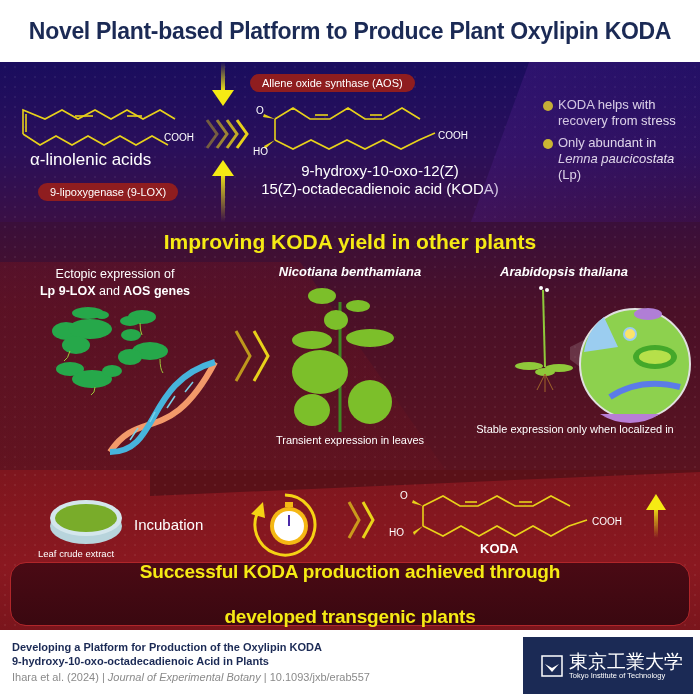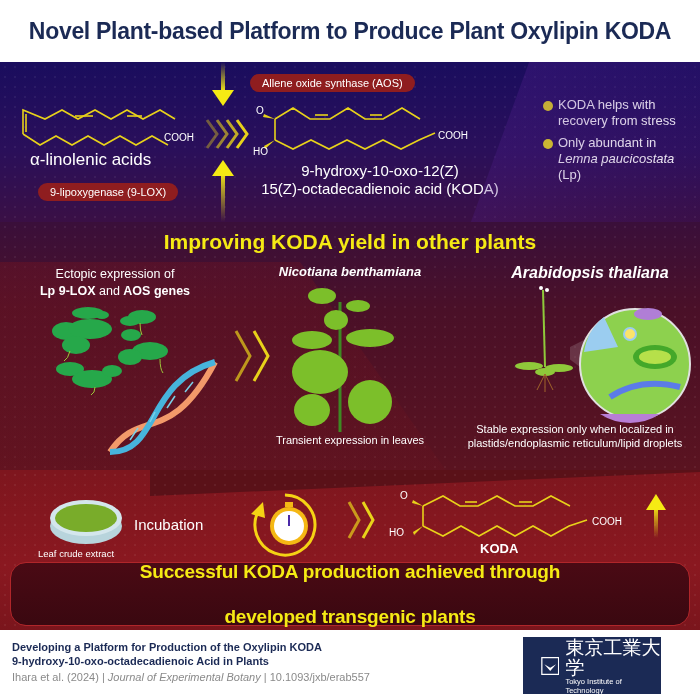--- a/index.html
+++ b/index.html
@@ -69,21 +69,21 @@
 
   .success-box {
     position: absolute; left: 10px; top: 562px; width: 680px; height: 64px;
     border: 1.5px solid #b0262a; border-radius: 16px;
     background: linear-gradient(180deg, #4a0a14, #3a0810);
     display: flex; flex-direction: column; align-items: center; justify-content: center; gap: 22px;
   }
   .success-box div { font-weight: bold; font-size: 19px; color: #f5ea14; line-height: 23px; letter-spacing: -0.2px; }
 
   .logo-box {
-    position: absolute; left: 523px; top: 637px; width: 138px; height: 57px; background: #1b2a55;
+    position: absolute; left: 523px; top: 637px; width: 170px; height: 57px; background: #1b2a55;
     display: flex; align-items: center; padding-left: 18px; gap: 6px;
   }
 </style>
 </head>
 <body>
 
 <div class="header">
   <h1>Novel Plant-based Platform to Produce Plant Oxylipin KODA</h1>
 </div>
 
@@ -229,21 +229,21 @@
       <ellipse cx="22" cy="58" rx="20" ry="9"></ellipse>
         <ellipse cx="80" cy="56" rx="24" ry="9"></ellipse>
       <ellipse cx="30" cy="90" rx="28" ry="22"></ellipse>
         <ellipse cx="80" cy="120" rx="22" ry="22"></ellipse>
       <ellipse cx="22" cy="128" rx="18" ry="16"></ellipse>
     </g>
   </svg>
 
   <div class="abs white" style="left:255px;top:212px;width:190px;text-align:center;font-size:11px">Transient expression in leaves</div>
 
-  <div class="abs white" style="left:500px;top:42px;width:180px;text-align:center;font-size:16px;font-weight:bold;font-style:italic">Arabidopsis thaliana</div>
+  <div class="abs white" style="left:500px;top:42px;width:180px;font-size:13px;font-weight:bold;font-style:italic">Arabidopsis thaliana</div>
 
   <svg class="abs" style="left:515px;top:60px" width="60" height="110" viewBox="0 0 60 110">
     <line x1="28" y1="8" x2="30" y2="85" stroke="#8fc93a" stroke-width="2"></line>
     <circle cx="26" cy="6" r="2" fill="#fff"></circle>
       <circle cx="32" cy="8" r="2" fill="#fff"></circle>
     <g fill="#8fc93a">
         <ellipse cx="14" cy="84" rx="14" ry="4"></ellipse>
         <ellipse cx="44" cy="86" rx="14" ry="4"></ellipse>
         <ellipse cx="30" cy="90" rx="10" ry="4"></ellipse>
       </g>
@@ -260,21 +260,20 @@
     <ellipse cx="85" cy="55" rx="22" ry="12" fill="#44a82a"></ellipse>
     <ellipse cx="85" cy="55" rx="16" ry="7" fill="#b6e04a"></ellipse>
     <circle cx="60" cy="32" r="6" fill="#fce36a" stroke="#9bcdf0" stroke-width="2"></circle>
     <path d="M40,95 q30,-20 70,-10" stroke="#5b7be8" stroke-width="6" fill="none"></path>
     <path d="M30,112 a55,55 0 0 0 60,0 z" fill="#b87ed6"></path>
     <ellipse cx="78" cy="12" rx="14" ry="6" fill="#b07ed6"></ellipse>
   </svg>
 
   <div class="abs white" style="left:450px;top:200px;width:250px;text-align:center;font-size:11px;line-height:14px">
     <div>Stable expression only when localized in</div>
-    <div>plastids/endoplasmic reticulum/lipid droplets</div>
   </div>
 </div>
 
 <div class="panel-bot">
   <div class="wedge"></div>
   <div class="dots"></div>
 
   <svg class="abs" style="left:48px;top:26px" width="76" height="50" viewBox="0 0 76 50">
     <ellipse cx="38" cy="30" rx="36" ry="18" fill="#b8d4dc"></ellipse>
     <ellipse cx="38" cy="22" rx="36" ry="18" fill="#d4e6ec"></ellipse>

